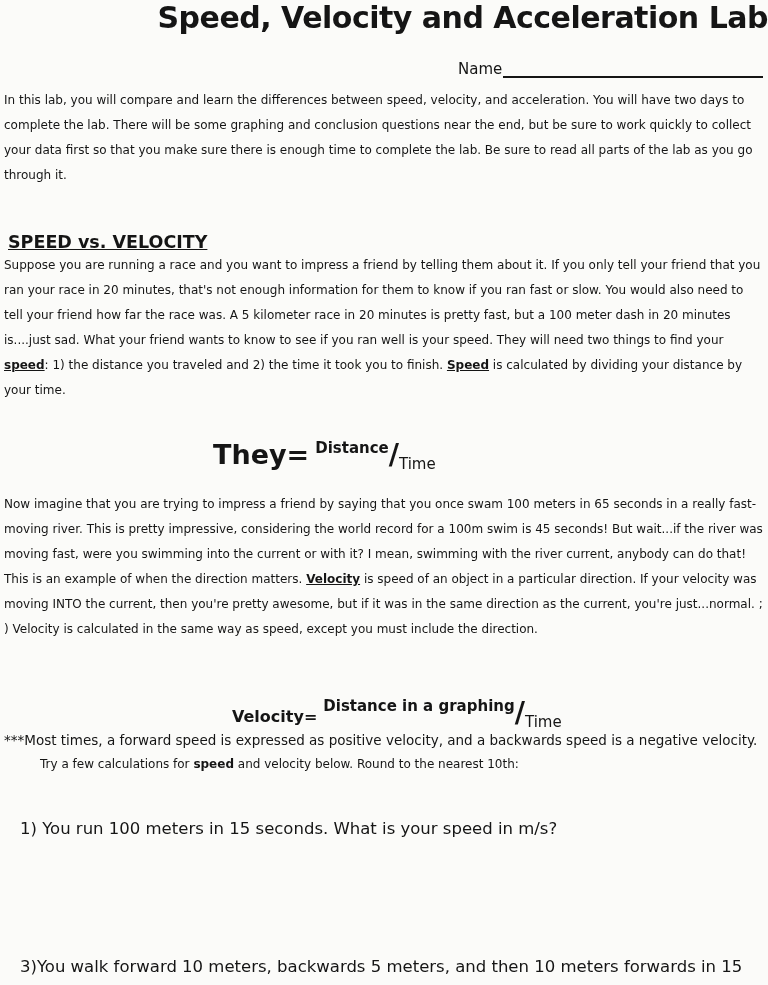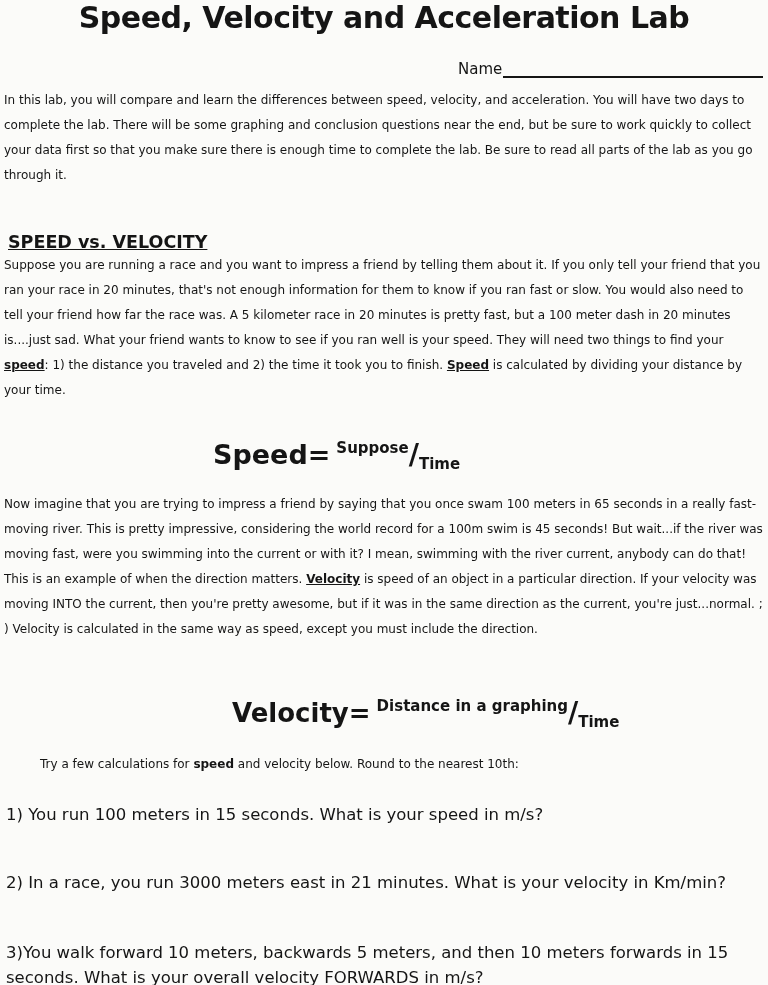--- a/index.html
+++ b/index.html
@@ -11,21 +11,21 @@
     font-family: "DejaVu Sans", sans-serif;
     position: relative;
     overflow: hidden;
   }
   .page { position: absolute; inset: 0; }
 
   .title {
     position: absolute;
     top: 0px; left: 0; right: 0;
     margin: 0;
-    text-align: center;
+    text-align: right;
     font-size: 30px;
     font-weight: 700;
     letter-spacing: -0.5px;
   }
 
   .name-row {
     position: absolute;
     top: 58px; left: 458px; right: 5px;
     display: flex;
     align-items: flex-end;
@@ -59,36 +59,36 @@
   .p-speed    { top: 253px; }
   .p-velocity { top: 492px; }
 
   .bu { font-weight: 700; text-decoration: underline; }
   .b  { font-weight: 700; }
 
   .formula { position: absolute; white-space: nowrap; }
   .formula-speed    { top: 438px; left: 213px; }
   .formula-velocity { top: 696px; left: 232px; }
   .f-lhs  { font-size: 27px; font-weight: 700; }
-  .formula-velocity .f-lhs { font-size: 26px; }
+  .formula-velocity .f-lhs { font-size: 16px; }
   .f-num  { font-size: 15px; font-weight: 700; vertical-align: 11px; margin-left: 6px; }
   .f-slash{ font-size: 28px; font-weight: 700; }
-  .f-den  { font-size: 15px; font-weight: 700; vertical-align: -5px; }
+  .f-den  { font-size: 15px; font-weight: 400; vertical-align: -5px; }
 
   .note {
     position: absolute;
     left: 4px; right: 2px;
     top: 731px;
     margin: 0;
     font-size: 13.5px;
     line-height: 19px;
   }
   .practice { top: 752px; margin-left: 36px; }
 
-  .question { position: absolute; left: 4px; right: 4px; margin: 2px;
+  .question { position: absolute; left: 4px; right: 4px; margin: 16px;
               font-size: 16.5px; line-height: 25px; }
   .q1 { top: 800px; }
   .q2 { top: 868px; }
   .q3 { top: 938px; }
 </style>
 </head>
 <body>
 
 <div class="page">
 
@@ -98,26 +98,26 @@
     <span class="name-label">Name</span>
     <span class="name-blank"></span>
   </div>
 
   <p class="body-text p-intro">In this lab, you will compare and learn the differences between speed, velocity, and acceleration. You will have two days to complete the lab. There will be some graphing and conclusion questions near the end, but be sure to work quickly to collect your data first so that you make sure there is enough time to complete the lab. Be sure to read all parts of the lab as you go through it.</p>
 
   <h2 class="heading">SPEED vs. VELOCITY</h2>
 
   <p class="body-text p-speed"><span>Suppose you are running a race and you want to impress a friend by telling them about it. If you only tell your friend that you ran your race in 20 minutes, that's not enough information for them to know if you ran fast or slow. You would also need to tell your friend how far the race was. A 5 kilometer race in 20 minutes is pretty fast, but a 100 meter dash in 20 minutes is....just sad. What your friend wants to know to see if you ran well is your speed. They will need two things to find your </span><span class="bu">speed</span><span>: 1) the distance you traveled and 2) the time it took you to finish.  </span><span class="bu">Speed</span><span> is calculated by dividing your distance by your time.</span></p>
 
-  <div class="formula formula-speed"><span class="f-lhs">Speed=</span><span class="f-num">Suppose</span><span class="f-slash">/</span><span class="f-den">Time</span></div>
+  <div class="formula formula-speed"><span class="f-lhs">They=</span><span class="f-num">Distance</span><span class="f-slash">/</span><span class="f-den">Time</span></div>
 
   <p class="body-text p-velocity"><span>Now imagine that you are trying to impress a friend by saying that you once swam 100 meters in 65 seconds in a really fast-moving river. This is pretty impressive, considering the world record for a 100m swim is 45 seconds! But wait...if the river was moving fast, were you swimming into the current or with it? I mean, swimming with the river current, anybody can do that! This is an example of when the direction matters.  </span><span class="bu">Velocity</span><span> is speed of an object in a particular direction. If your velocity was moving INTO the current, then you're pretty awesome, but if it was in the same direction as the current, you're just...normal. ; )  Velocity is calculated in the same way as speed, except you must include the direction.</span></p>
 
   <div class="formula formula-velocity"><span class="f-lhs">Velocity=</span><span class="f-num">Distance in a graphing</span><span class="f-slash">/</span><span class="f-den">Time</span></div>
 
+  <p class="note">***Most times, a forward speed is expressed as positive velocity, and a backwards speed is a negative velocity.</p>
 
   <p class="body-text practice"><span>Try a few calculations for </span><span class="b">speed</span><span> and velocity below. Round to the nearest 10th:</span></p>
 
   <p class="question q1">1) You run 100 meters in 15 seconds. What is your speed in m/s?</p>
-  <p class="question q2">2) In a race, you run 3000 meters east in 21 minutes. What is your velocity in Km/min?</p>
   <p class="question q3">3)You walk forward 10 meters, backwards 5 meters, and then 10 meters forwards in 15 seconds. What is your overall velocity FORWARDS in m/s?</p>
 
 </div>
 
 </body></html>

